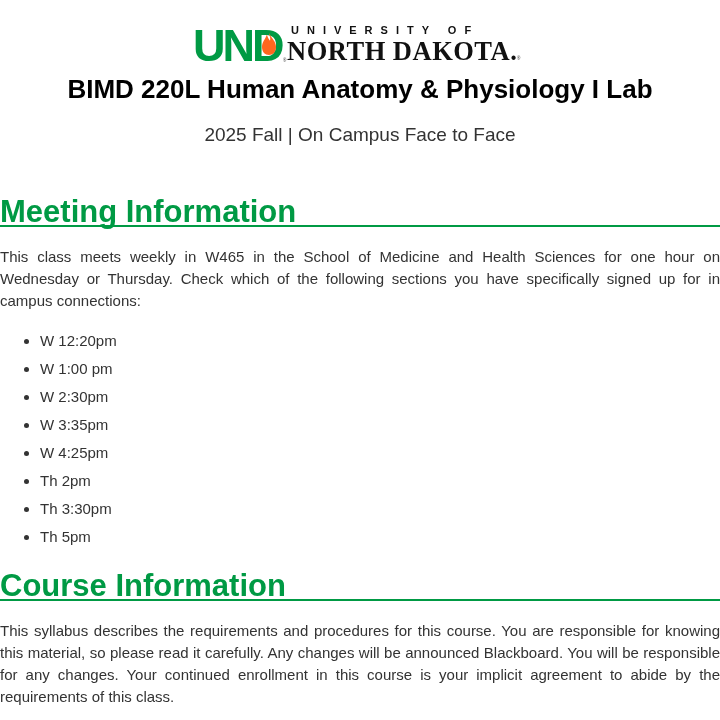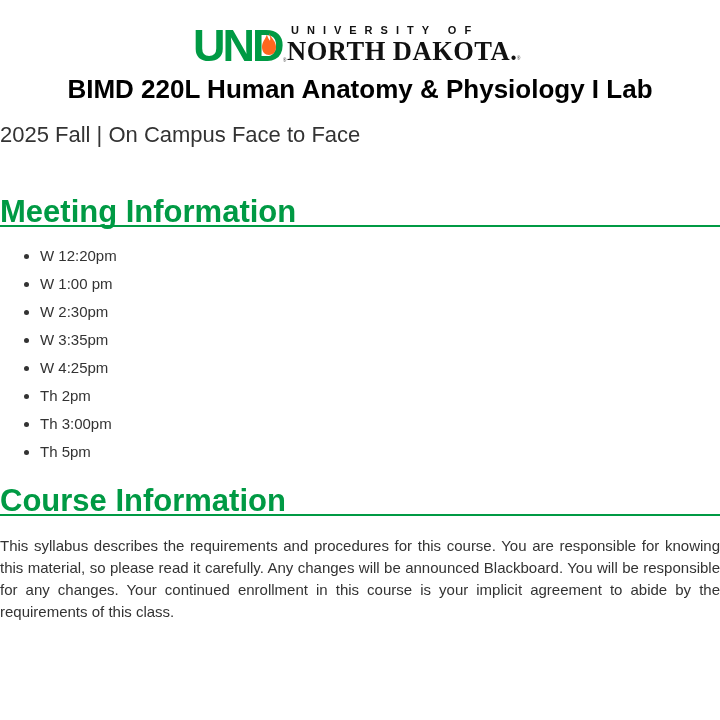--- a/index.html
+++ b/index.html
@@ -28,23 +28,24 @@
   h1.course-title {
     margin: 14px 0 0 0;
     font-size: 26px;
     line-height: 26px;
     font-weight: bold;
     color: #000000;
     text-align: center;
   }
   .term-subtitle {
     margin: 23px 0 0 0;
-    font-size: 22px;
+    font-size: 19px;
     line-height: 19px;
     color: #333333;
+    text-align: center;
   }
   h2.section-heading {
     font-size: 31px;
     line-height: 27px;
     font-weight: bold;
     color: #009A44;
     border-bottom: 2px solid #009A44;
     padding: 0 0 0 0;
     margin: 0;
   }
@@ -85,28 +86,29 @@
     <text x="322" y="36" font-size="4.5" fill="#333333">®</text>
   </svg>
 </div>
 
 <h1 class="course-title">BIMD 220L Human Anatomy &amp; Physiology I Lab</h1>
 
 <div class="term-subtitle">2025 Fall | On Campus Face to Face</div>
 
 <div class="section section-meeting">
   <h2 class="section-heading">Meeting Information</h2>
+  <p>This class meets weekly in W465 in the School of Medicine and Health Sciences for one hour on Wednesday or Thursday. Check which of the following sections you have specifically signed up for in campus connections:</p>
   <ul class="times-list">
       <li>W 12:20pm</li>
       <li>W 1:00 pm</li>
       <li>W 2:30pm</li>
       <li>W 3:35pm</li>
       <li>W 4:25pm</li>
       <li>Th 2pm</li>
-      <li>Th 3:00pm</li>
+      <li>Th 3:30pm</li>
       <li>Th 5pm</li>
     </ul>
 </div>
 
 <div class="section section-course">
   <h2 class="section-heading">Course Information</h2>
   <p>This syllabus describes the requirements and procedures for this course. You are responsible for knowing this material, so please read it carefully. Any changes will be announced Blackboard. You will be responsible for any changes. Your continued enrollment in this course is your implicit agreement to abide by the requirements of this class.</p>
 </div>
 
 </body></html>

